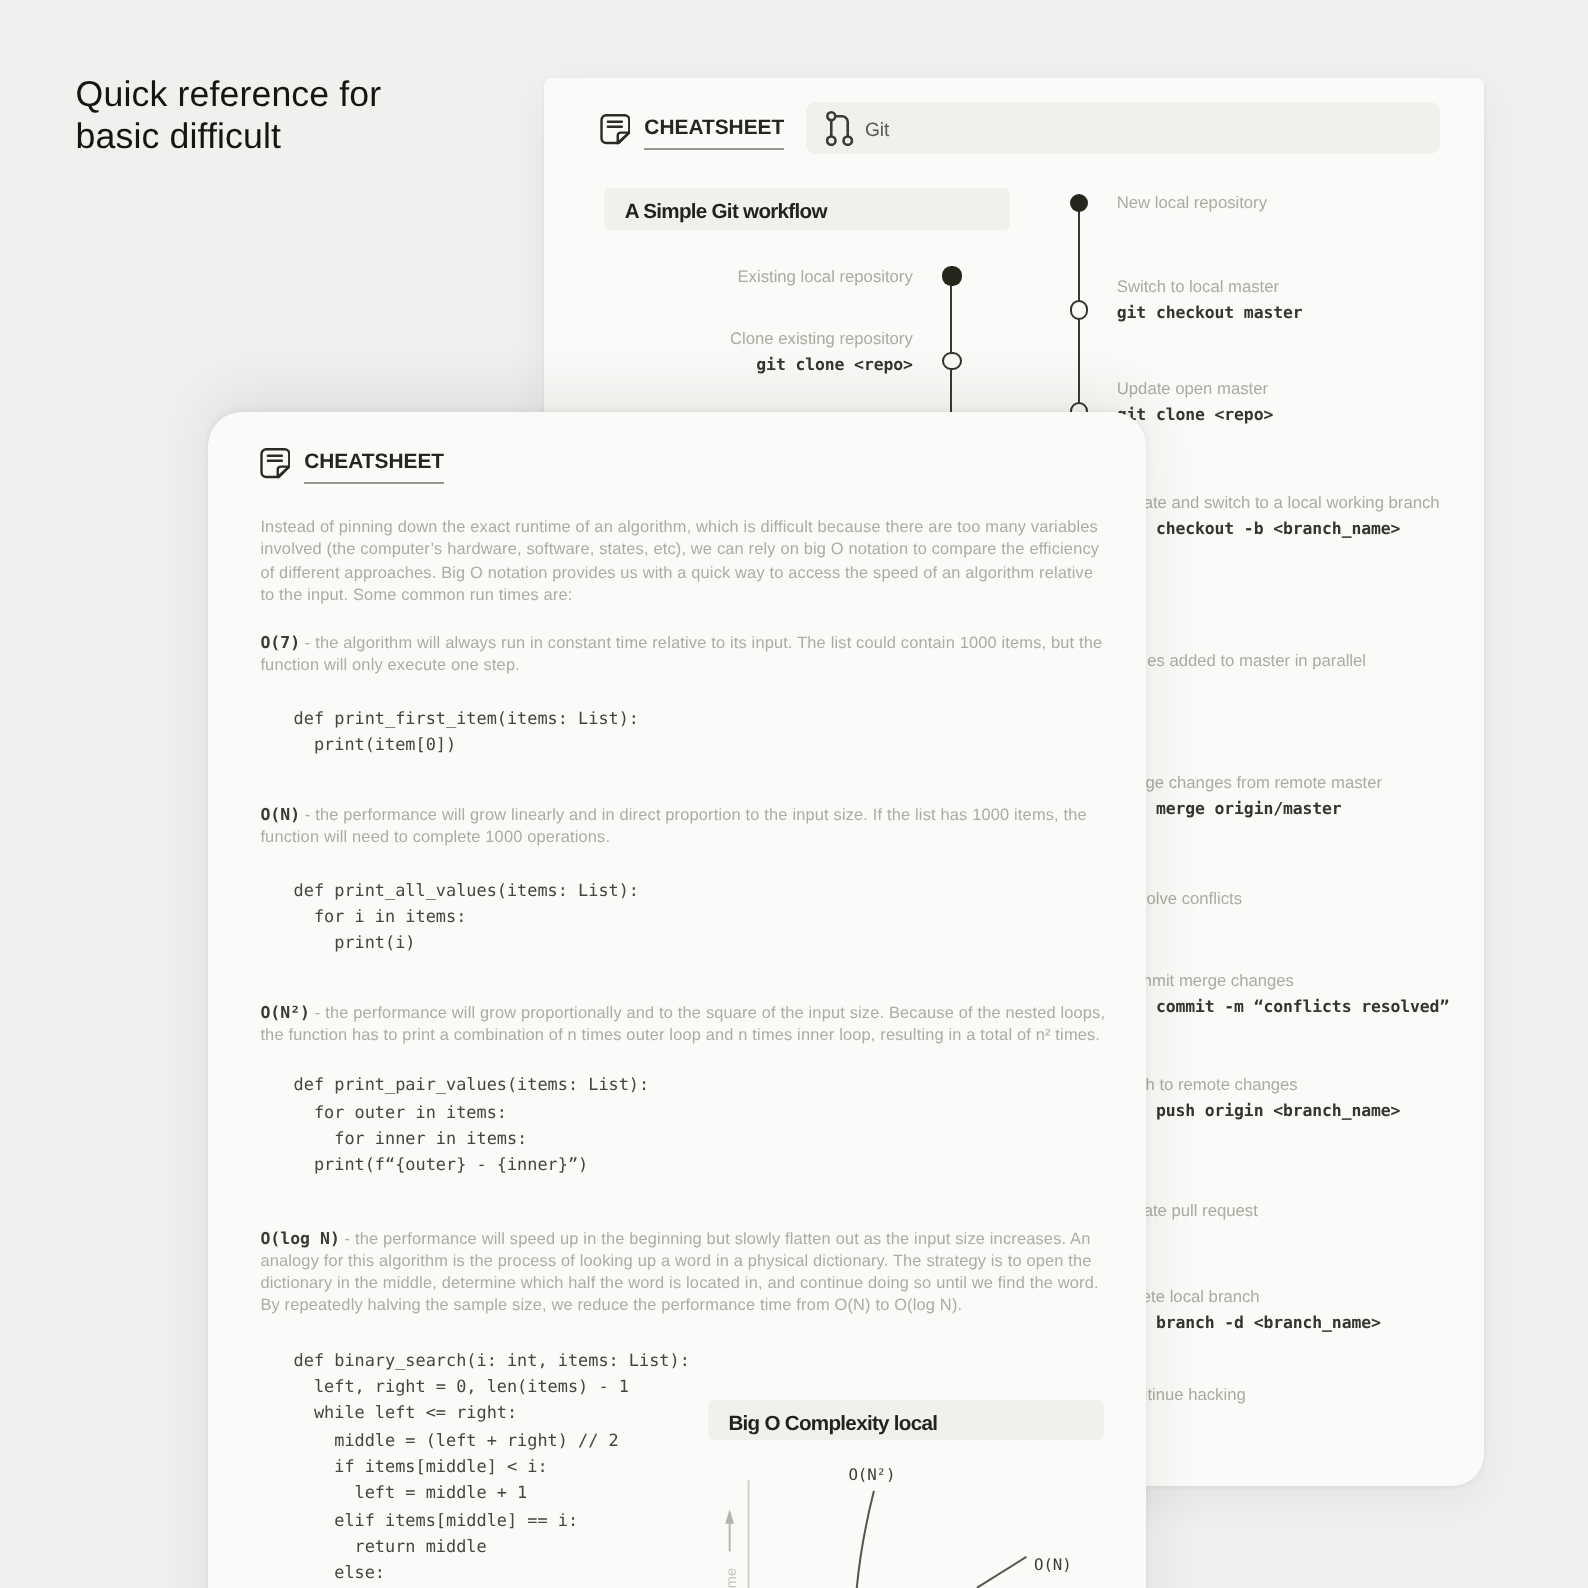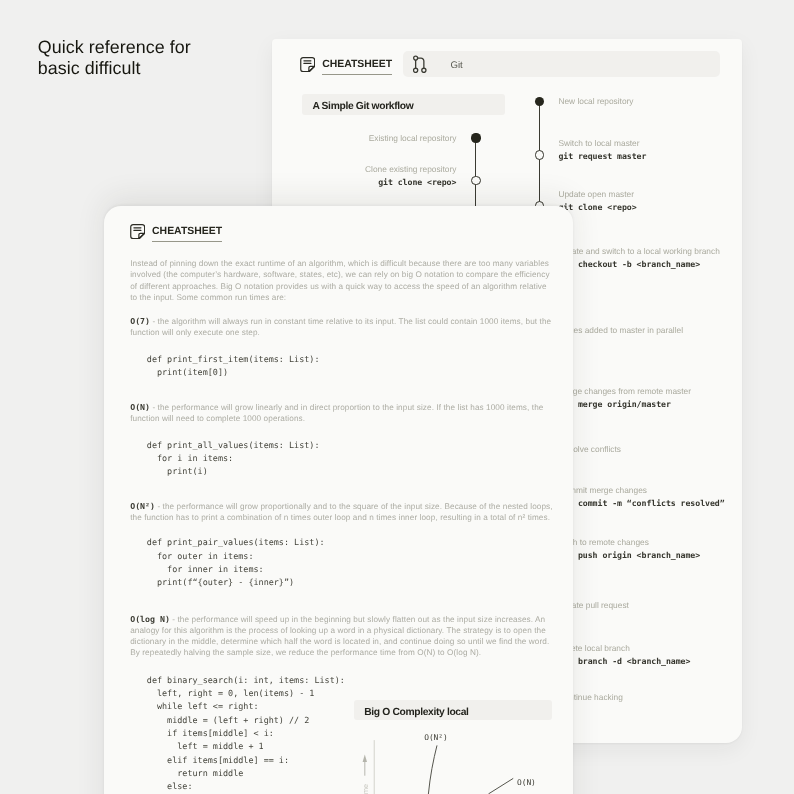--- a/index.html
+++ b/index.html
@@ -54,21 +54,21 @@
 
   <div class="card" id="git-card">
     <div class="brand" style="left:27.4px;top:20.2px">
       <span class="note-ico"><svg viewBox="0 0 22 22" width="15.4" height="15.1" fill="none" stroke="#2b2b24" stroke-width="1.76" stroke-linecap="round" stroke-linejoin="round">
             <path d="M21.12 13.55V4.3A3.42 3.42 0 0 0 17.7 0.88H4.3A3.42 3.42 0 0 0 0.88 4.3v13.4a3.42 3.42 0 0 0 3.42 3.42h9.25z"></path>
             <path d="M21.12 13.55h-6.2a2.2 2.2 0 0 0-2.2 2.2v5.37z"></path>
             <path d="M5.5 5.6h10.2M5.5 9.3h10.2"></path>
           </svg></span>
       <span class="brandname">CHEATSHEET</span>
     </div>
-    <div class="pill" style="left:131px;top:11.5px;width:317px;height:26px;padding-left:10.05px;gap:23px">
+    <div class="pill" style="left:131px;top:11.5px;width:317px;height:26px;padding-left:10.05px;gap:5px">
       <span class="git-ico"><svg viewBox="0 0 18.3 24" width="14" height="18.4" fill="none" stroke="#3b3b33" stroke-width="1.7" stroke-linecap="round" stroke-linejoin="round">
             <circle cx="3.45" cy="4.05" r="2.6"></circle>
             <circle cx="3.45" cy="20.05" r="2.75"></circle>
             <circle cx="14.2" cy="20.05" r="2.75"></circle>
             <path d="M3.45 6.9v10.3"></path>
             <path d="M6.3 4.05h4.2a3.7 3.7 0 0 1 3.7 3.7v9.45"></path>
           </svg></span>
       <span class="lbl">Git</span>
     </div>
     <div class="banner" style="left:30px;top:54.4px;width:203px;height:21.2px;padding-left:10px">
@@ -79,21 +79,21 @@
         <div class="tl-line" style="left:266.5px;top:62.5px;height:596px"></div>
         <div class="dot filled" style="left:198.85px;top:94.15px;width:9.3px;height:9.3px"></div>
         <div class="step-lab ralign" style="left:184px;top:94.50000000000001px">Existing local repository</div>
         <div class="dot open" style="left:198.85px;top:136.85px;width:9.3px;height:9.3px"></div>
         <div class="step-lab ralign" style="left:184px;top:125.60000000000001px">Clone existing repository</div>
         <div class="step-cmd ralign" style="left:184px;top:138.6px">git clone &lt;repo&gt;</div>
         <div class="dot filled" style="left:262.35px;top:57.85px;width:9.3px;height:9.3px"></div>
         <div class="step-lab" style="left:286px;top:58.2px">New local repository</div>
         <div class="dot open" style="left:262.35px;top:111.15px;width:9.3px;height:9.3px"></div>
         <div class="step-lab" style="left:286px;top:99.90000000000002px">Switch to local master</div>
-        <div class="step-cmd" style="left:286px;top:112.9px">git request master</div>
+        <div class="step-cmd" style="left:286px;top:112.9px">git checkout master</div>
         <div class="dot open" style="left:262.35px;top:161.85px;width:9.3px;height:9.3px"></div>
         <div class="step-lab" style="left:286px;top:150.6px">Update open master</div>
         <div class="step-cmd" style="left:286px;top:163.6px">git clone &lt;repo&gt;</div>
         <div class="dot open" style="left:262.35px;top:218.85px;width:9.3px;height:9.3px"></div>
         <div class="step-lab" style="left:286px;top:207.6px">Create and switch to a local working branch</div>
         <div class="step-cmd" style="left:286px;top:220.6px">git checkout -b &lt;branch_name&gt;</div>
         <div class="dot open" style="left:262.35px;top:286.55px;width:9.3px;height:9.3px"></div>
         <div class="step-lab" style="left:276.6px;top:286.9px">Changes added to master in parallel</div>
         <div class="dot open" style="left:262.35px;top:358.75px;width:9.3px;height:9.3px"></div>
         <div class="step-lab" style="left:286px;top:347.49999999999994px">Merge changes from remote master</div>

